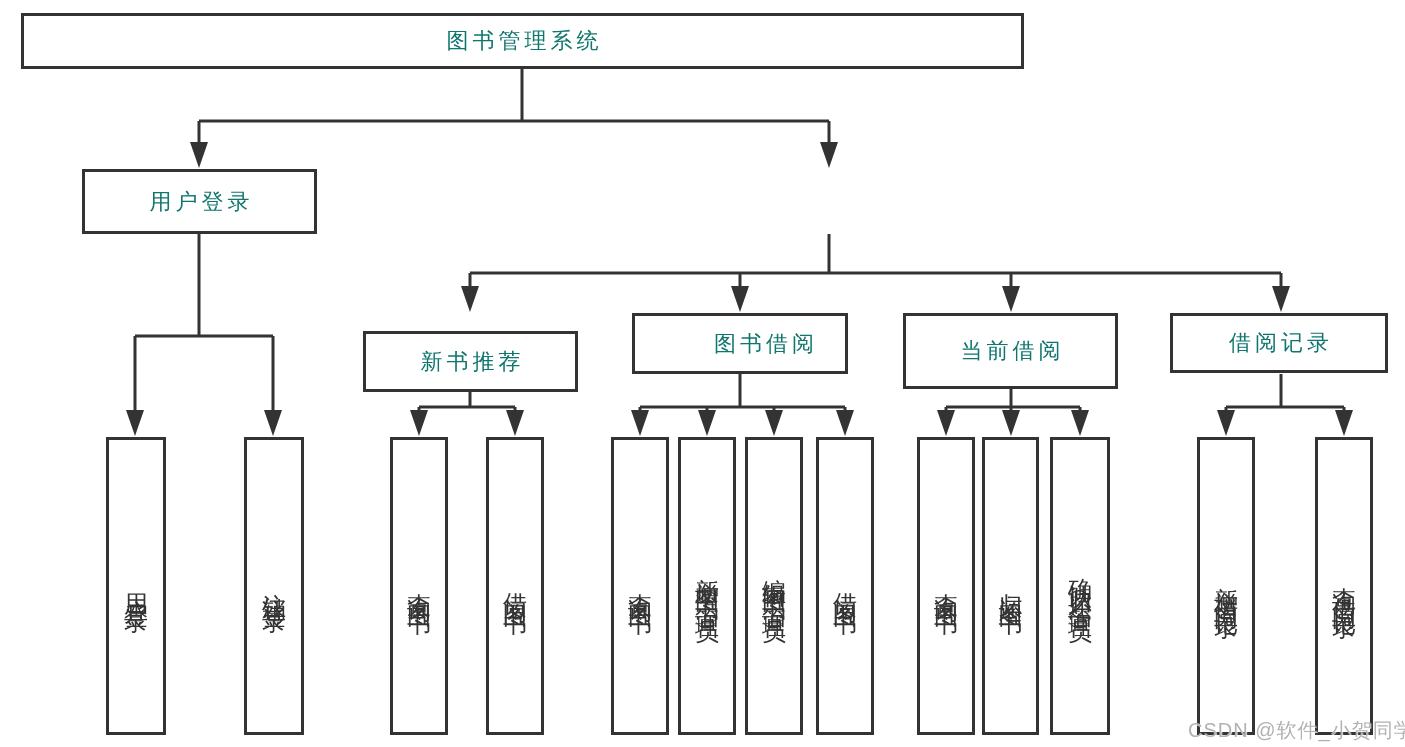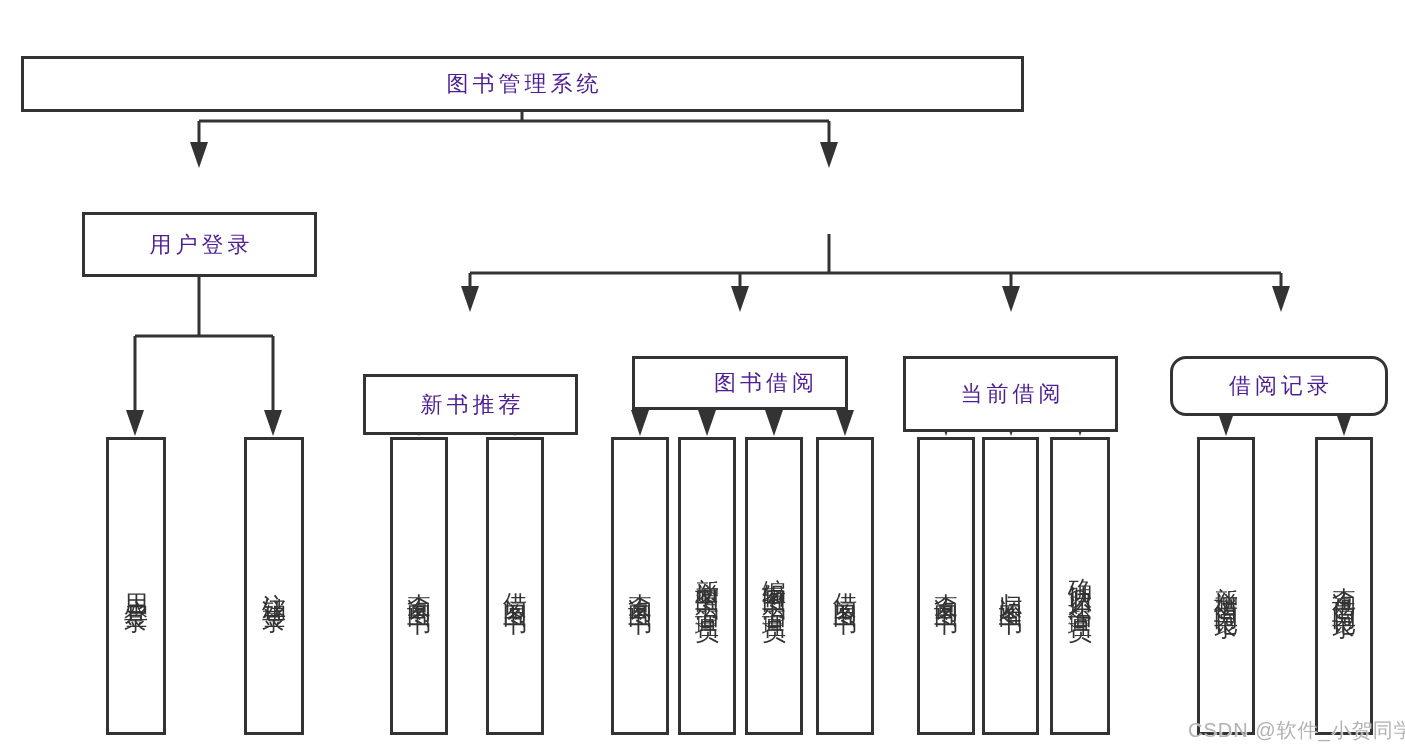--- a/index.html
+++ b/index.html
@@ -10,26 +10,25 @@
     font-family:"Liberation Sans","DejaVu Sans",sans-serif;
     overflow:hidden;
   }
   #wires{position:absolute;left:0;top:0;width:1405px;height:747px;}
   .box{
     position:absolute;
     box-sizing:border-box;
     border:3px solid #333333;
     background:#ffffff;
     display:flex;align-items:center;justify-content:center;
-    color:#4c1d95;
+    color:#0f766e;
     font-size:22px;
     letter-spacing:4px;
     text-indent:4px;
     white-space:nowrap;
-    margin-top:43px;
   }
   .leaf{
     position:absolute;
     box-sizing:border-box;
     border:3px solid #333333;
     background:#ffffff;
     top:437px;height:298px;
     display:flex;align-items:center;justify-content:center;
   }
   .leaf span{
@@ -40,23 +39,23 @@
     line-height:1;
     color:#333333;
   }
   
   .n-root{left:21px;top:13px;width:1003px;height:56px;}
   
   .n-l2a{left:82px;top:169px;width:235px;height:65px;}
   .n-l2b{left:710px;top:169px;width:237px;height:65px;}
   
   .n-l3a{left:363px;top:331px;width:215px;height:61px;}
-  .n-l3b{left:632px;top:313px;width:216px;height:54px;padding-left:48px;}
+  .n-l3b{left:632px;top:313px;width:216px;height:61px;padding-left:48px;}
   .n-l3c{left:903px;top:313px;width:215px;height:76px;}
-  .n-l3d{left:1170px;top:313px;width:218px;height:60px;border-radius:16px;}
+  .n-l3d{left:1170px;top:313px;width:218px;height:60px;}
   
   .lf-1a{left:106px;width:60px;}
   .lf-1b{left:244px;width:60px;}
   .lf-2a{left:390px;width:58px;}
   .lf-2b{left:486px;width:58px;}
   .lf-3a{left:611px;width:58px;}
   .lf-3b{left:678px;width:58px;}
   .lf-3c{left:745px;width:58px;}
   .lf-3d{left:816px;width:58px;}
   .lf-4a{left:917px;width:58px;}

